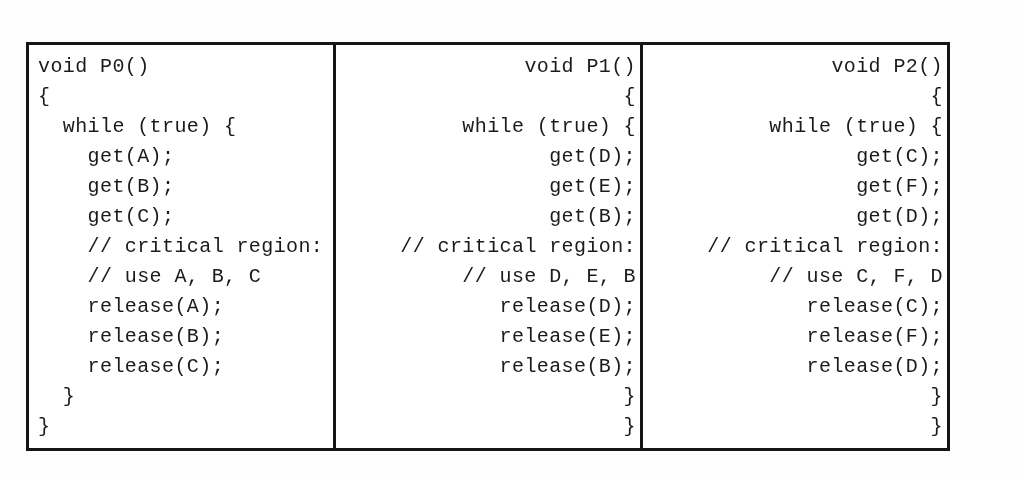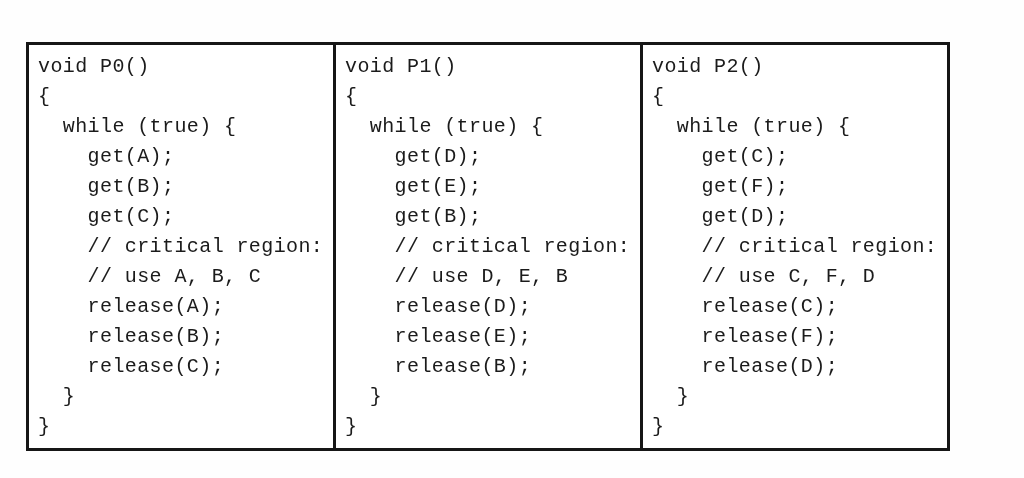--- a/index.html
+++ b/index.html
@@ -27,20 +27,21 @@
     flex-direction: row;
   }
   .code-panel {
     flex: 1 1 0;
     box-sizing: border-box;
     padding: 7px 4px 0 9px;
     overflow: hidden;
   }
   .code-panel + .code-panel {
     border-left: 3px solid #161616;
+    text-align: right;
   }
   .code-block {
     margin: 0;
     font-family: "Liberation Mono", "DejaVu Sans Mono", monospace;
     font-size: 20px;
     line-height: 30px;
     color: #1b1b1b;
     white-space: pre;
     letter-spacing: 0.4px;
   }

